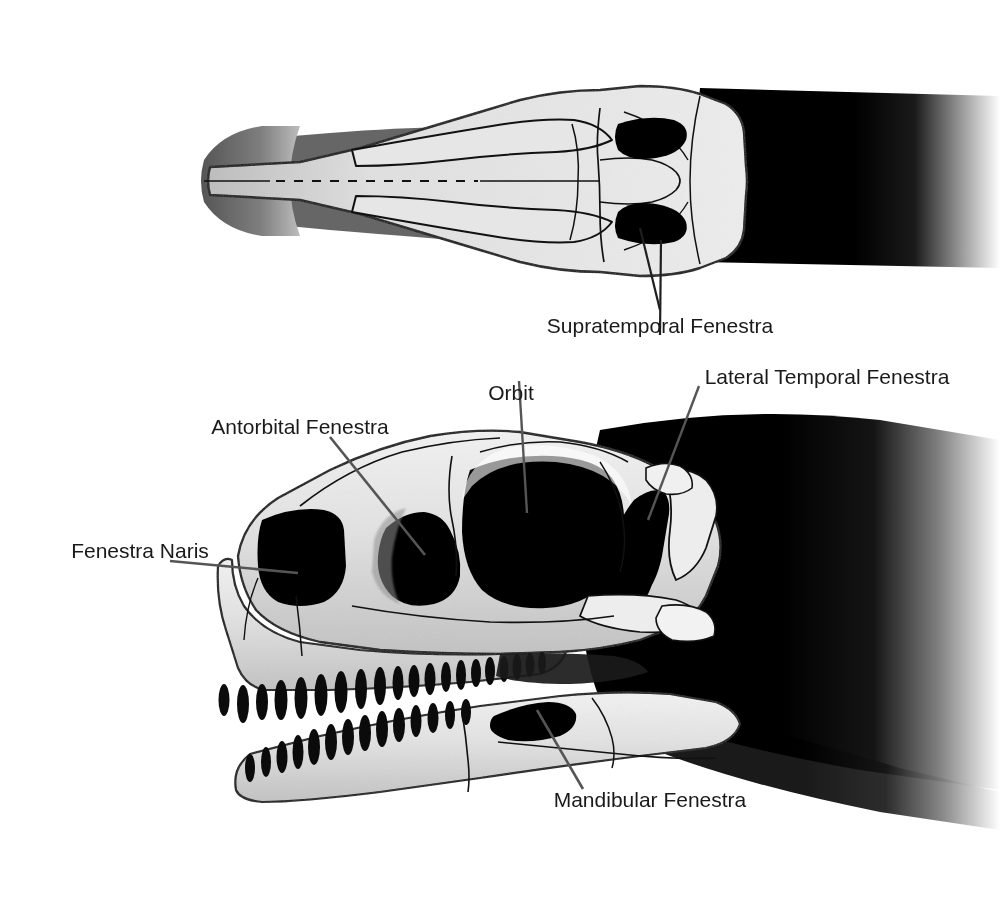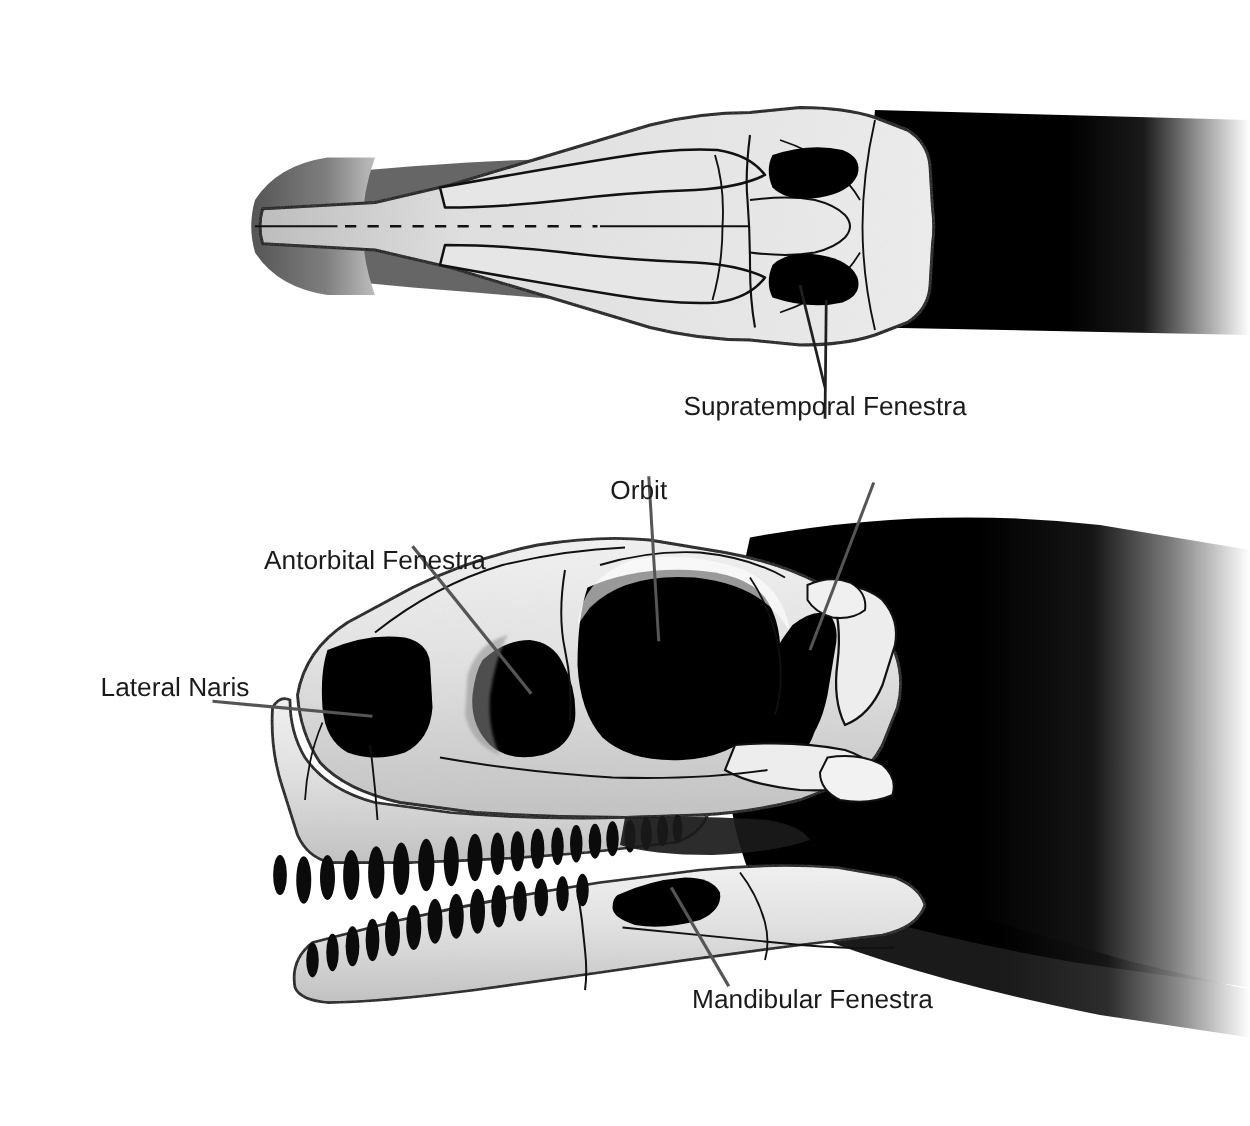--- a/index.html
+++ b/index.html
@@ -241,17 +241,18 @@
     <line x1="519" y1="381" x2="527" y2="513" stroke="#555555" stroke-width="2.4"></line>
     <line x1="699" y1="386" x2="648" y2="520" stroke="#555555" stroke-width="2.4"></line>
     <line x1="330" y1="437" x2="425" y2="555" stroke="#555555" stroke-width="2.6"></line>
     <line x1="170" y1="561" x2="298" y2="573" stroke="#555555" stroke-width="2.6"></line>
     <line x1="583" y1="789" x2="537" y2="710" stroke="#555555" stroke-width="2.6"></line>
   </g>
 </svg>
 
 <div class="lbl c" style="left:660px;top:315px;">Supratemporal Fenestra</div>
 <div class="lbl c" style="left:511px;top:382px;">Orbit</div>
-<div class="lbl c" style="left:300px;top:438px;text-align:center;">Antorbital Fenestra</div>
-<div class="lbl c" style="left:140px;top:540px;">Lateral Naris</div>
+<div class="lbl c" style="left:827px;top:366px;">Lateral Temporal Fenestra</div>
+<div class="lbl c" style="left:300px;top:416px;text-align:center;">Antorbital Fenestra</div>
+<div class="lbl c" style="left:140px;top:540px;">Fenestra Naris</div>
 <div class="lbl c" style="left:615px;top:789px;margin-left:35px;">Mandibular Fenestra</div>
 
 </div>
 
 </body></html>

